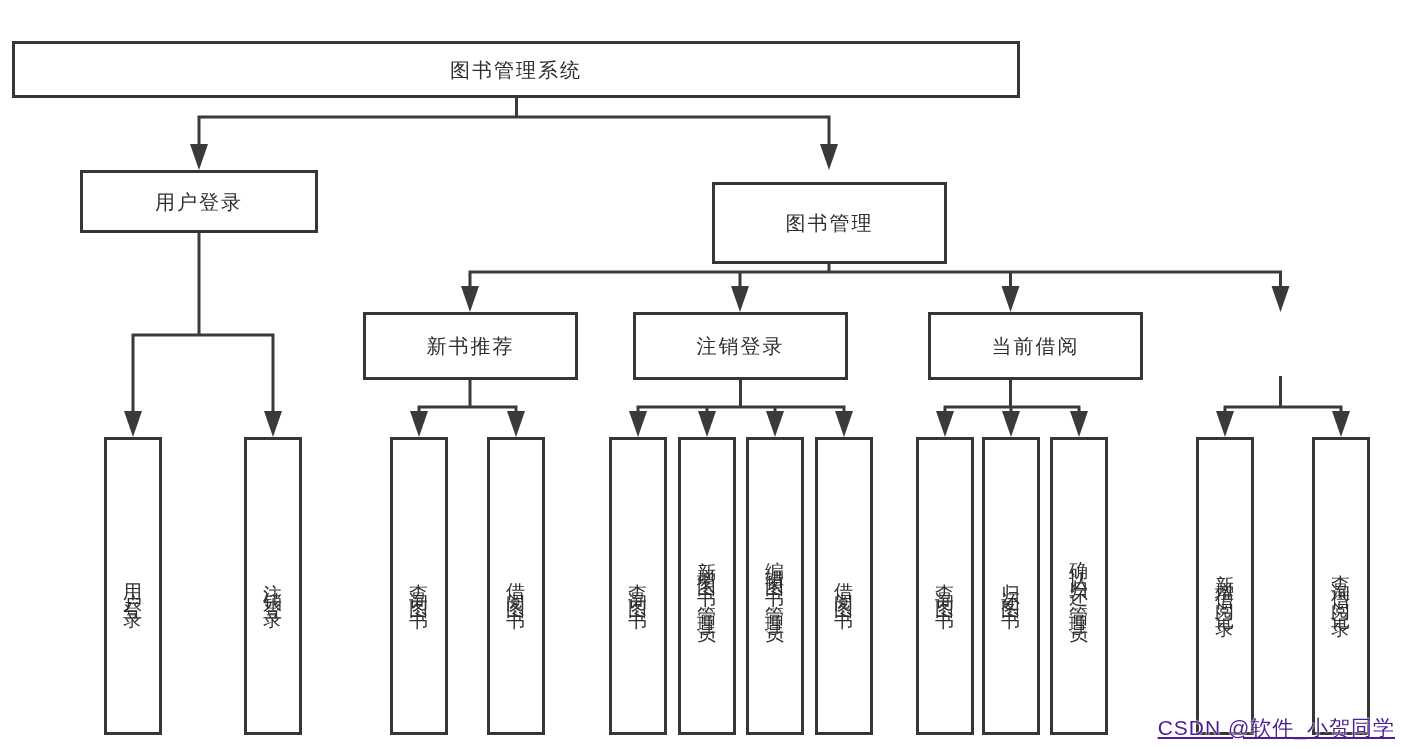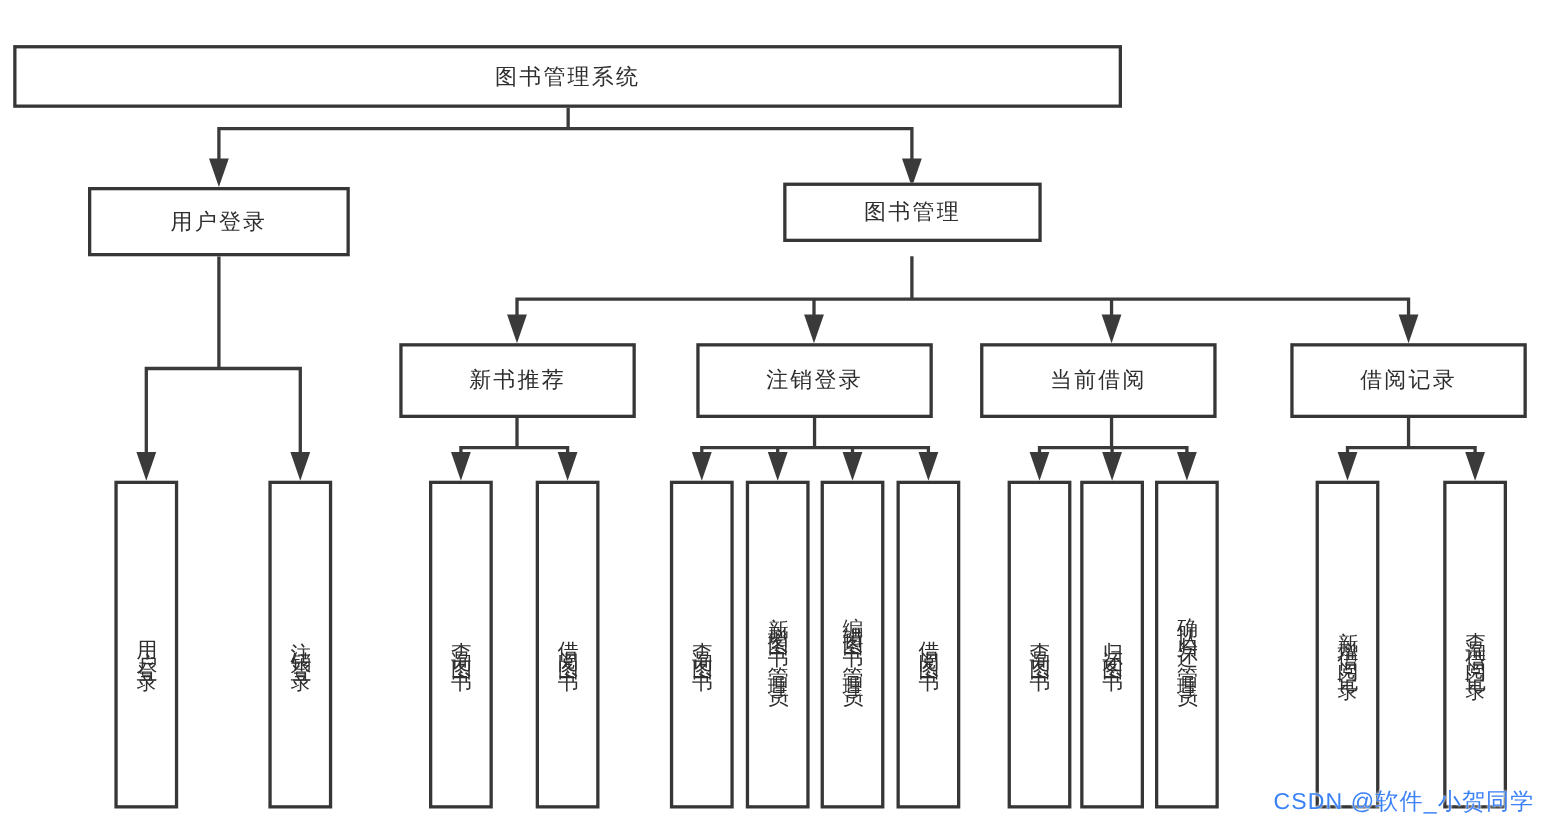--- a/index.html
+++ b/index.html
@@ -30,25 +30,25 @@
     display: flex;
     align-items: center;
     justify-content: center;
     font-size: 20px;
     letter-spacing: 2px;
     line-height: 1;
     white-space: nowrap;
   }
   .node.root   { left: 12px;  top: 13px;  width: 1008px; height: 57px; margin-top: 28px; }
   .node.lvl2-a { left: 80px;  top: 170px; width: 238px;  height: 63px; }
-  .node.lvl2-b { left: 712px; top: 166px; width: 235px;  height: 54px; }
+  .node.lvl2-b { left: 712px; top: 182px; width: 235px;  height: 82px; }
   .node.lvl3   { top: 312px; height: 68px; }
   .node.lvl3-a { left: 363px;  width: 215px; }
   .node.lvl3-b { left: 633px;  width: 215px; }
-  .node.lvl3-c { left: 891px;  width: 215px; }
+  .node.lvl3-c { left: 928px;  width: 215px; }
   .node.lvl3-d { left: 1173px; width: 215px; }
   .node.leaf {
     top: 437px;
     height: 298px;
     width: 58px;
     writing-mode: vertical-rl;
     font-size: 19px;
     letter-spacing: 9px;
     white-space: normal;
   }
@@ -64,23 +64,24 @@
   .leaf-10 { left: 982px; }
   .leaf-11 { left: 1050px; }
   .leaf-12 { left: 1196px; }
   .leaf-13 { left: 1312px; }
   .watermark {
     position: absolute;
     right: 10px;
     bottom: 5px;
     font-size: 21px;
     letter-spacing: 1px;
-    color: #3b82f6;
+    color: #4c1d95;
     text-shadow: 0 0 2px #ffffff, 0 0 2px #ffffff;
     z-index: 5;
+    text-decoration: underline;
   }
 </style>
 </head>
 <body>
 
 <div class="canvas">
 
   <svg class="connectors" width="1405" height="747" viewBox="0 0 1405 747">
     <g stroke="#3a3a3a" stroke-width="3" fill="none">
 
@@ -143,21 +144,20 @@
   </svg>
 
   <div class="node root">图书管理系统</div>
 
   <div class="node lvl2-a">用户登录</div>
   <div class="node lvl2-b">图书管理</div>
 
   <div class="node lvl3 lvl3-a">新书推荐</div>
   <div class="node lvl3 lvl3-b">注销登录</div>
   <div class="node lvl3 lvl3-c">当前借阅</div>
-  <div class="node lvl3 lvl3-d">借阅记录</div>
 
   <div class="node leaf leaf-1">用户登录</div>
   <div class="node leaf leaf-2">注销登录</div>
   <div class="node leaf leaf-3">查询图书</div>
   <div class="node leaf leaf-4">借阅图书</div>
   <div class="node leaf leaf-5">查询图书</div>
   <div class="node leaf leaf-6">新增图书（管理员）</div>
   <div class="node leaf leaf-7">编辑图书（管理员）</div>
   <div class="node leaf leaf-8">借阅图书</div>
   <div class="node leaf leaf-9">查询图书</div>

